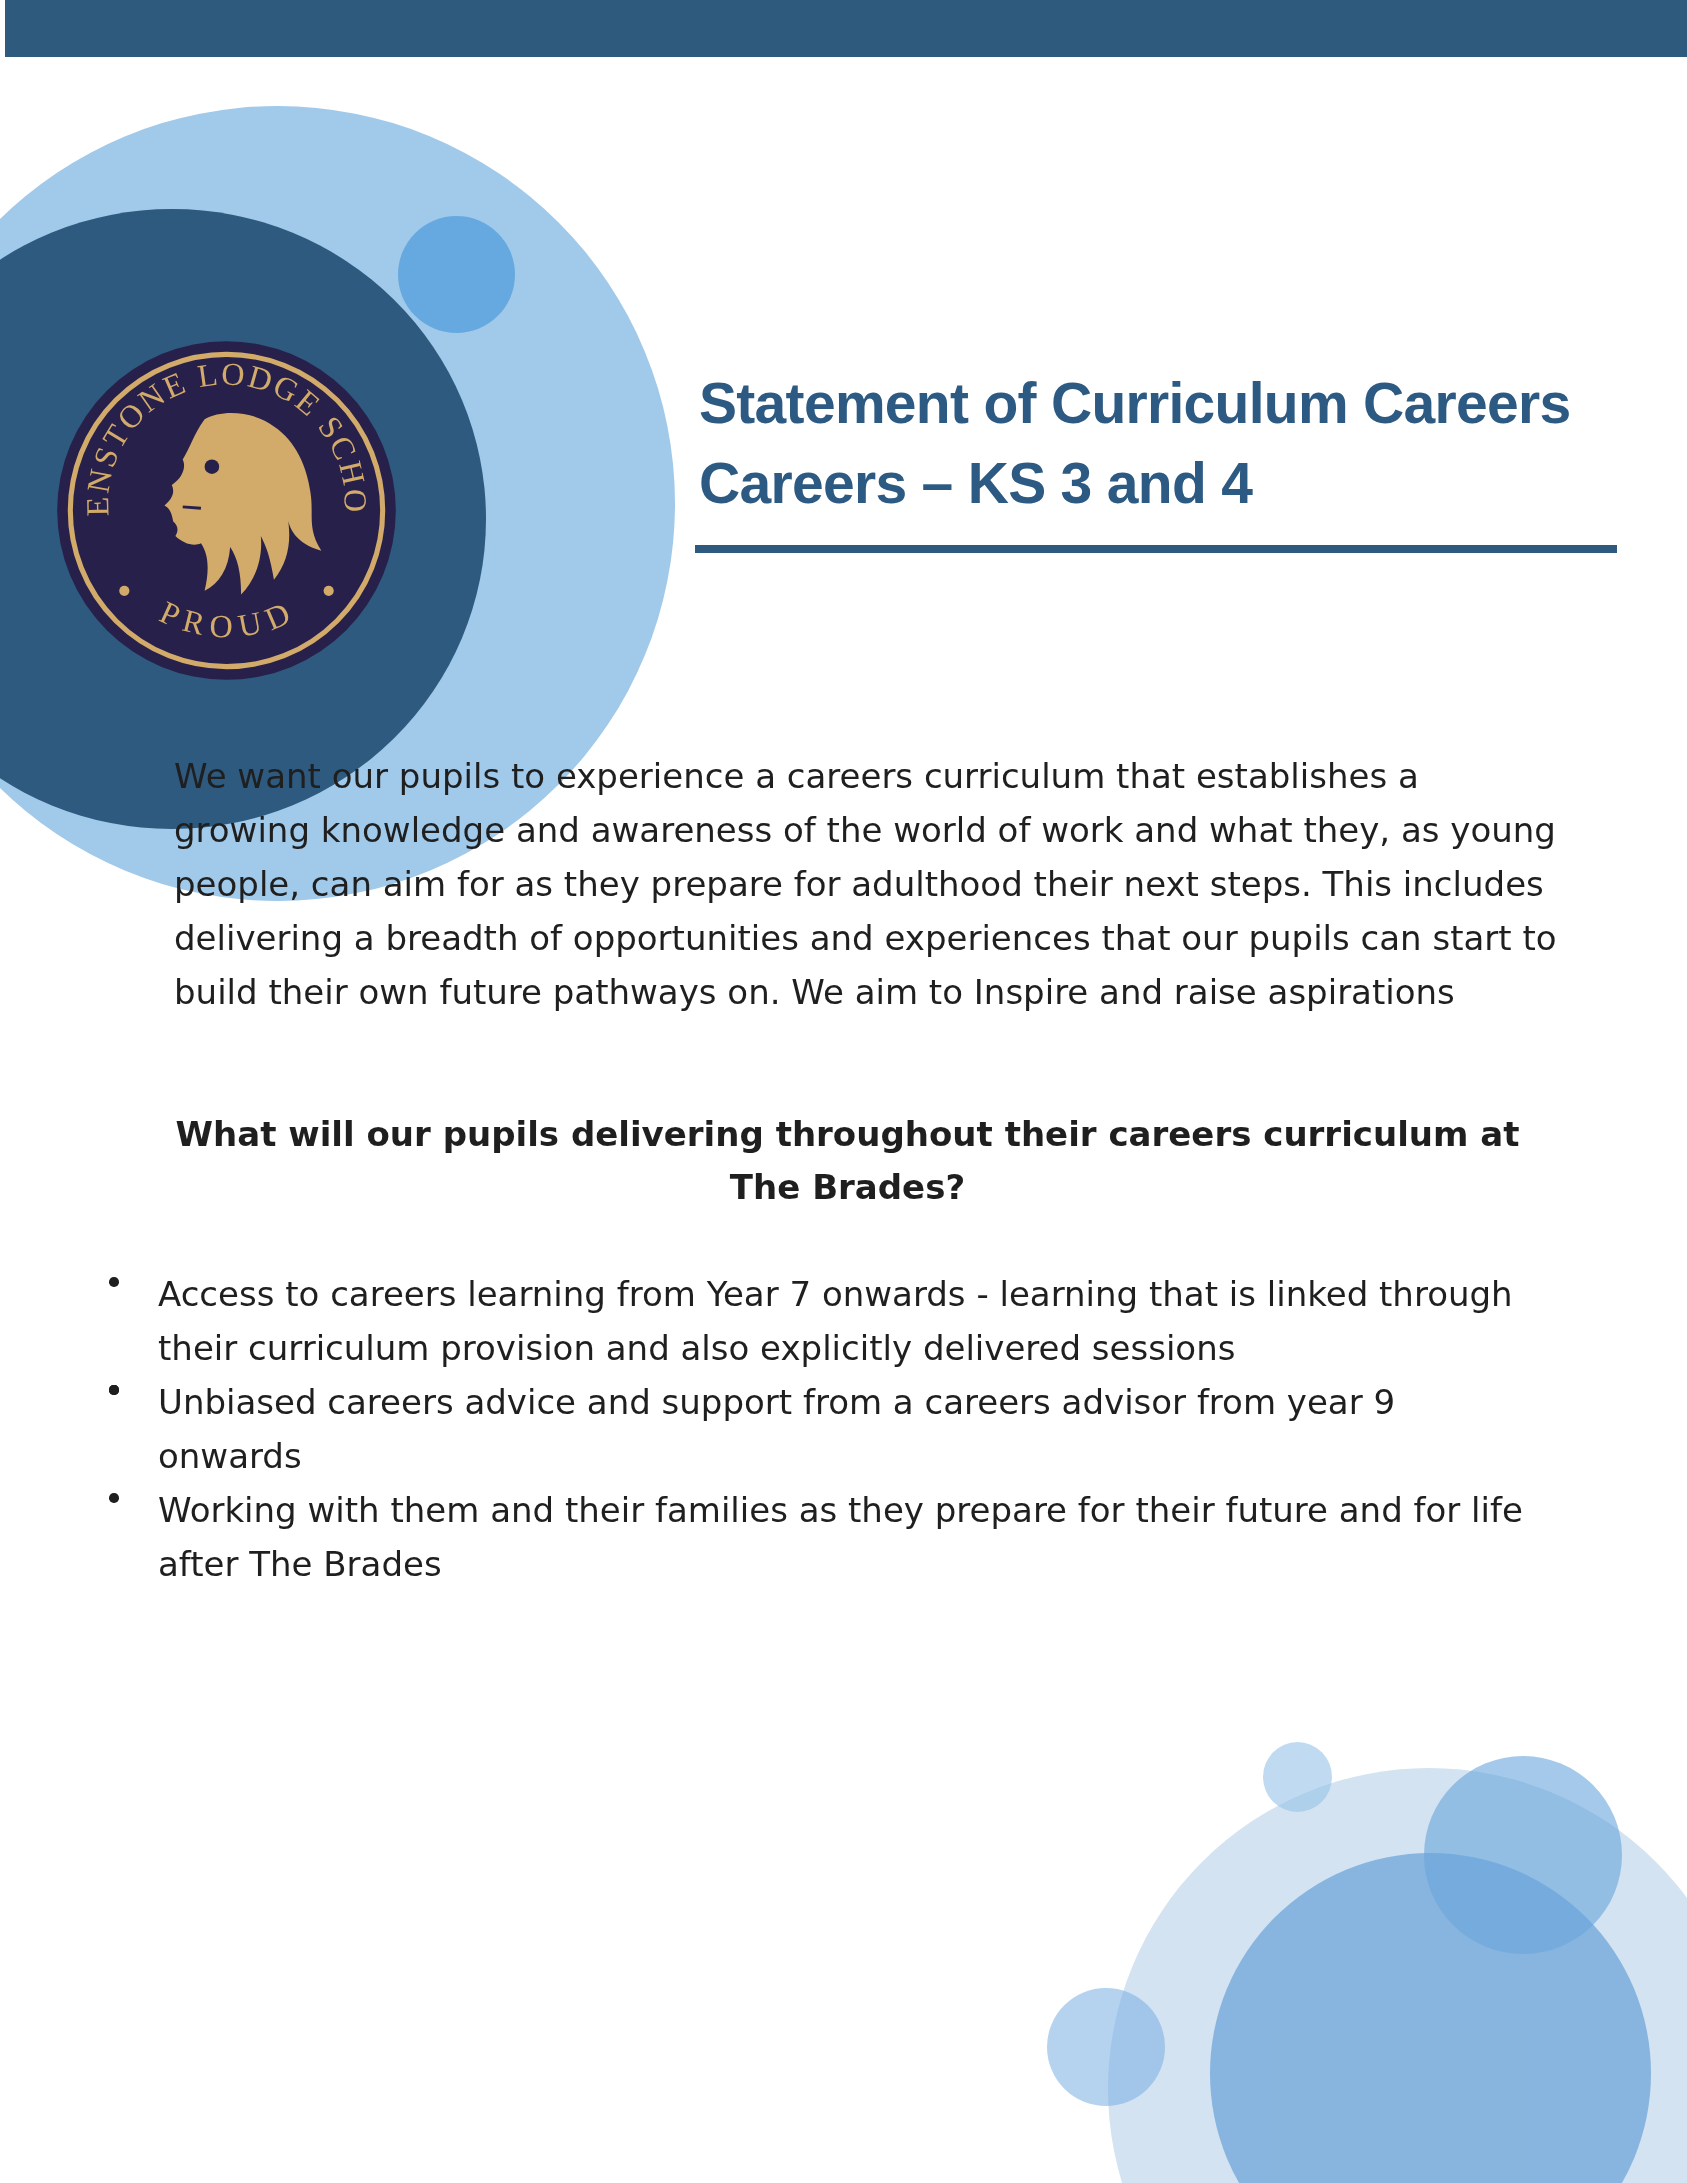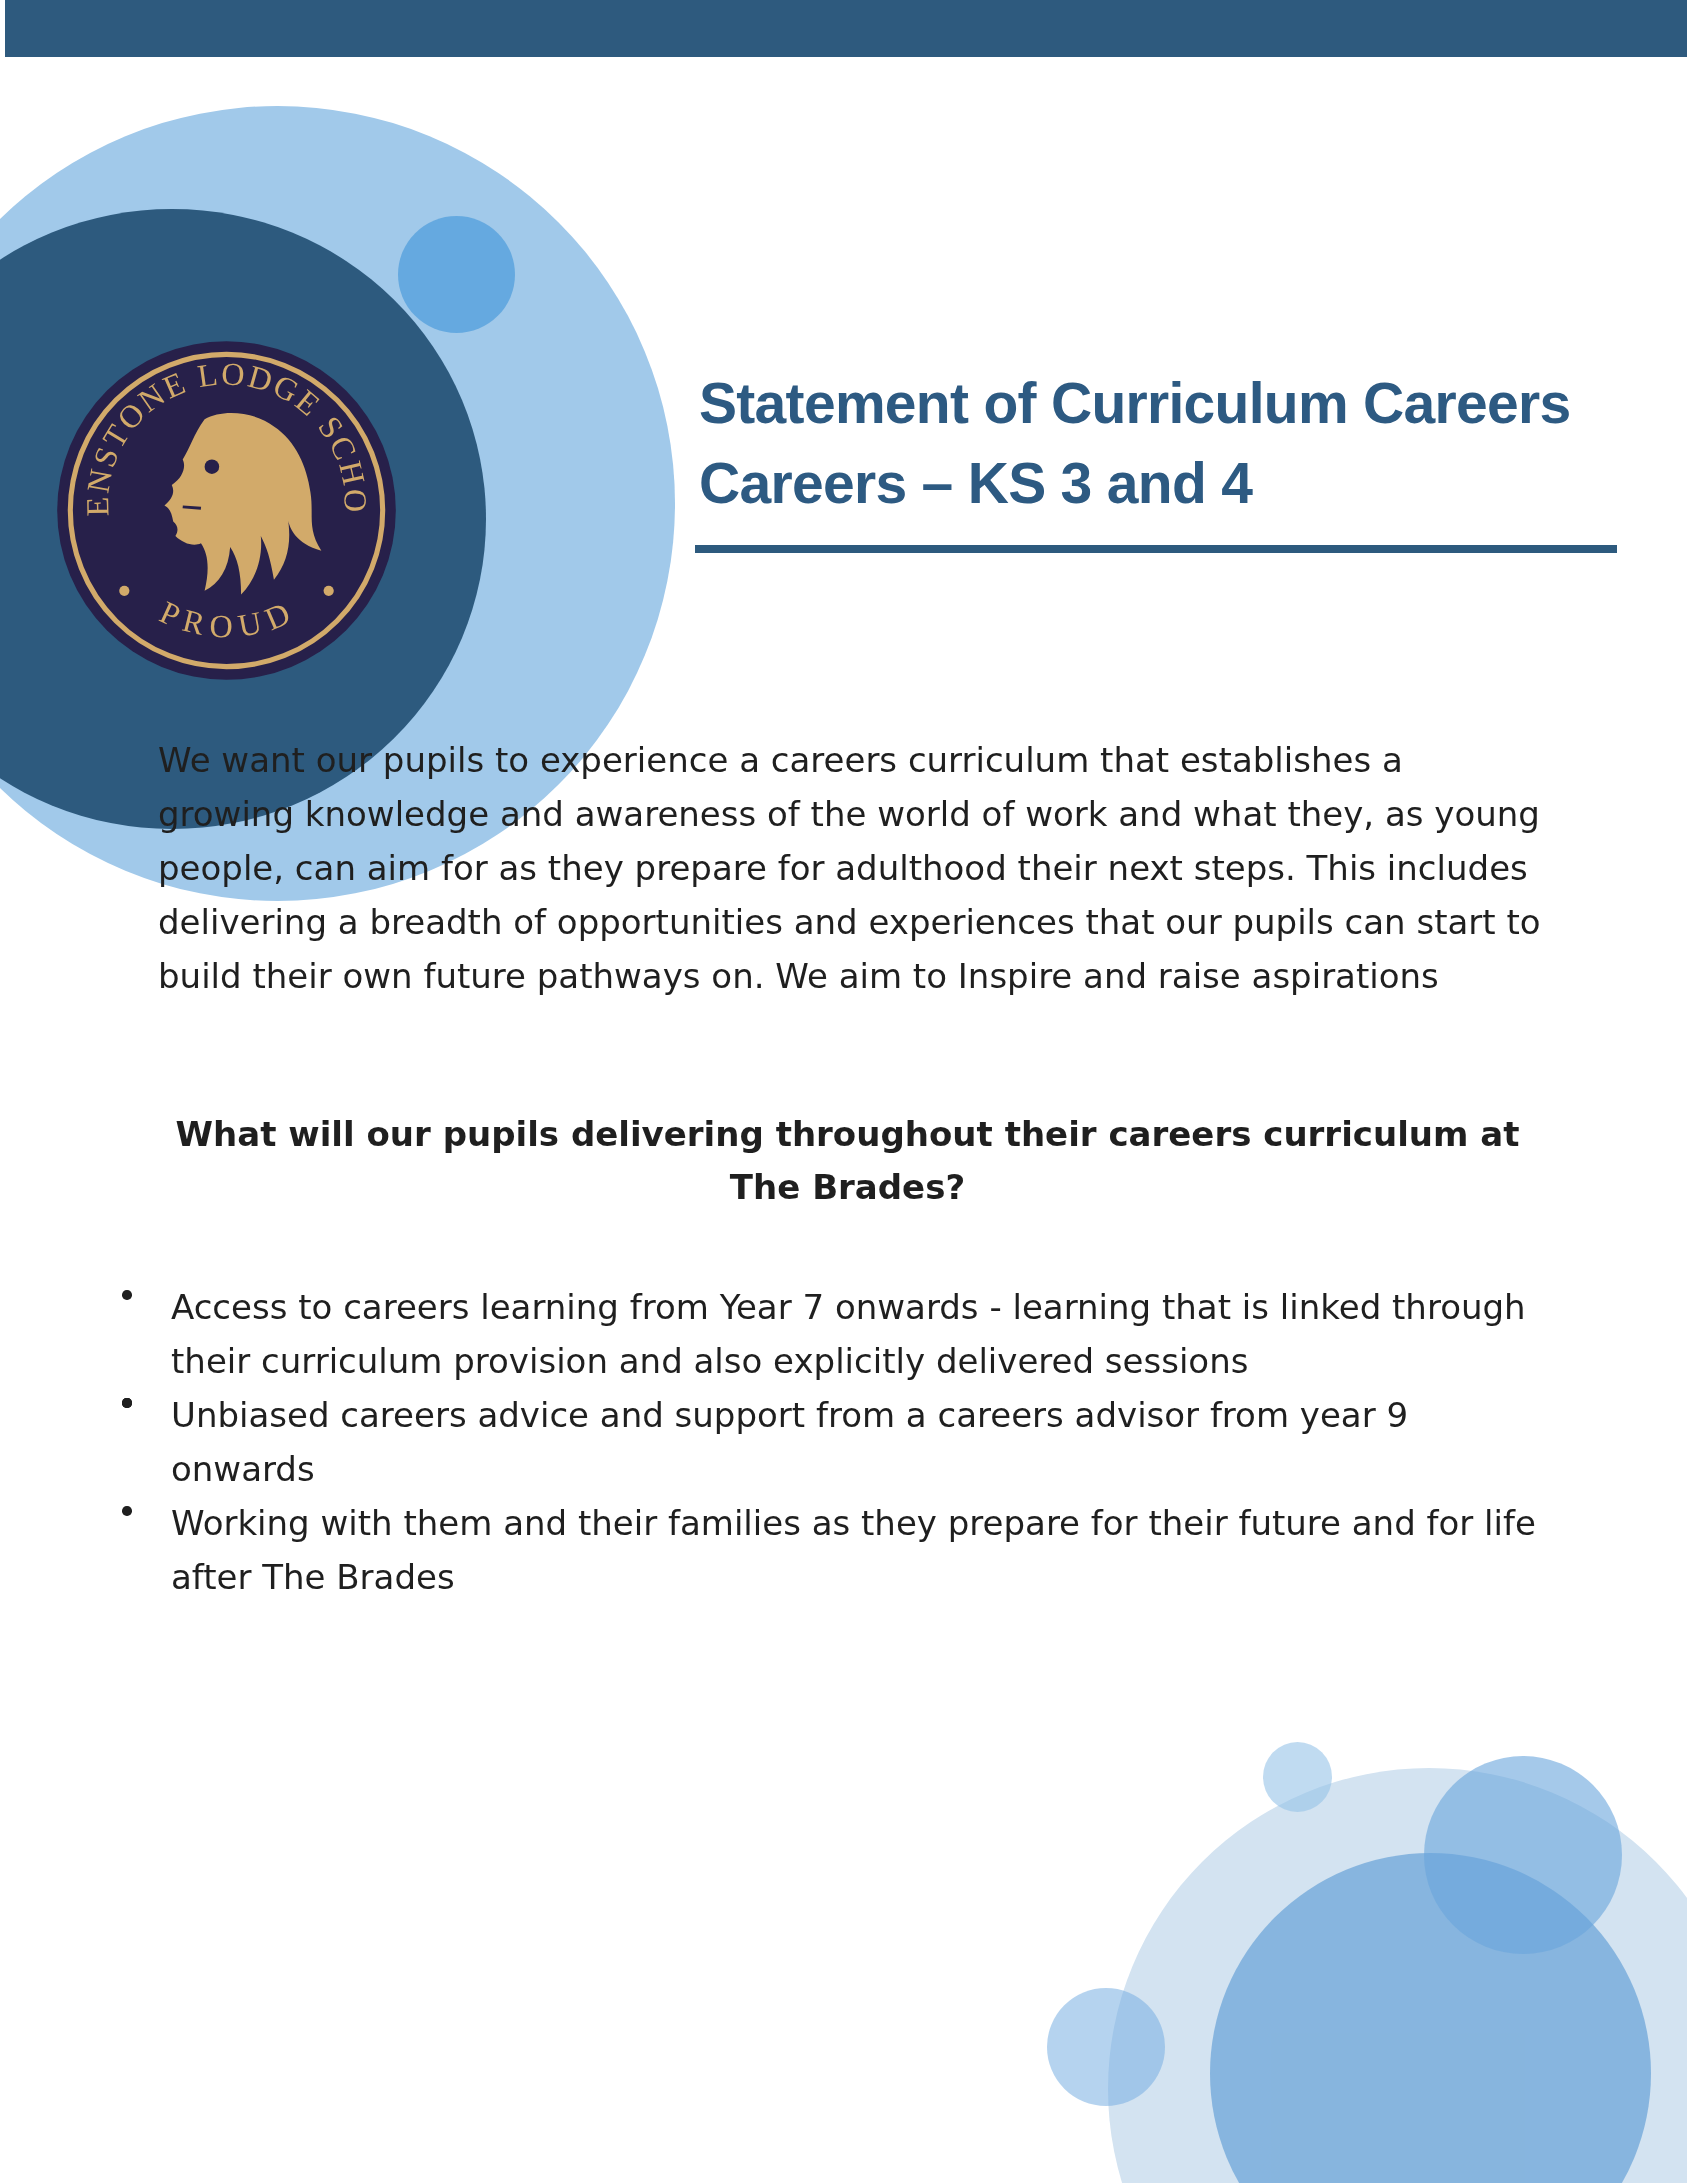--- a/index.html
+++ b/index.html
@@ -16,27 +16,27 @@
   .deco-br-small { left: 1263px; top: 1742px; width: 69px; height: 70px; background: rgba(150,195,232,0.6); }
   .deco-br-bl   { left: 1047px; top: 1988px; width: 118px; height: 118px; background: rgba(120,175,225,0.55); }
 
   .logo { position: absolute; left: 55px; top: 339px; width: 343px; height: 343px; }
 
   .title { position: absolute; left: 699px; top: 363px; margin: 0;
            font-family: "Liberation Sans", sans-serif; font-weight: bold;
            font-size: 57px; line-height: 80px; color: #2d5a82; letter-spacing: -0.7px; }
   .title-rule { position: absolute; left: 695px; top: 545px; width: 922px; height: 8px; background: #2d5a7e; }
 
-  .intro { position: absolute; left: 158px; top: 733px; width: 1386px; margin: 0;
+  .intro { position: absolute; left: 158px; top: 733px; width: 1386px; margin: 16px;
            font-family: "DejaVu Sans", sans-serif; font-size: 34px; line-height: 54px;
            color: #1f1f1f; letter-spacing: 0px; }
   .heading { position: absolute; left: 158px; top: 1108px; width: 1379px; margin: 0; text-align: center;
              font-family: "DejaVu Sans", sans-serif; font-weight: bold; font-size: 34px;
              line-height: 53px; color: #1f1f1f; }
-  .bullets { position: absolute; left: 0; top: 1267px; margin: 13px; padding: 0; list-style: none; width: 1605px; }
+  .bullets { position: absolute; left: 0; top: 1267px; margin: 0; padding: 0; list-style: none; width: 1605px; }
   .bullets li { position: relative; padding-left: 158px; width: 1386px;
                 font-family: "DejaVu Sans", sans-serif; font-size: 34px; line-height: 54px; color: #1f1f1f; }
   .bullet-dot { position: absolute; left: 109px; top: 10.2px; width: 9.5px; height: 9.5px; border-radius: 50%; background: #1f1f1f; }
 </style>
 </head>
 <body>
 
 <div class="topbar"></div>
 
 <div class="deco deco-left-light"></div>

